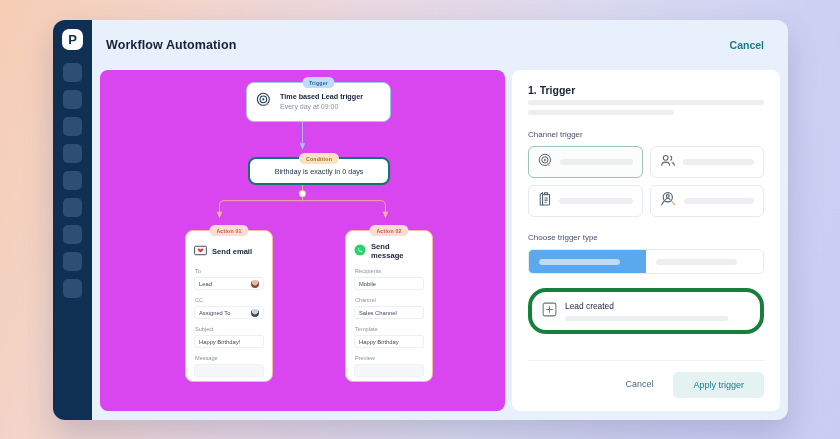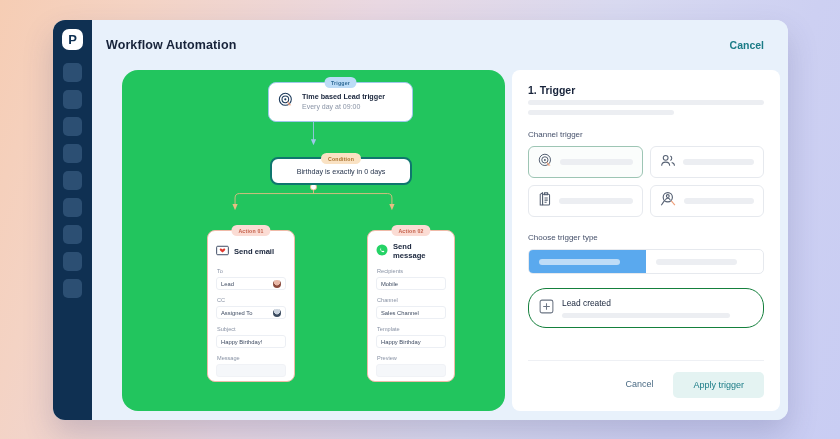--- a/index.html
+++ b/index.html
@@ -61,22 +61,22 @@
     background: #ffffff; border: none; border-radius: 6px;
     padding: 7px 30px; cursor: pointer;
     box-shadow: 0 1px 2px rgba(20,40,70,.10);
   }
 
   #body-area { flex: 1; display: flex; padding: 0 8px 9px 8px; gap: 7px; min-height: 0; }
 
   
   #canvas {
     flex: 1 1 auto; min-width: 0;
-    background: #22c55e; border-radius: 16px;
-    position: relative; overflow: hidden; margin-left: 22px;
+    background: #d946ef; border-radius: 8px;
+    position: relative; overflow: hidden;
   }
 
   .node { position: absolute; }
   .badge {
     position: absolute; left: 50%; transform: translateX(-50%);
     top: -6px; z-index: 3;
     font-size: 5.2px; font-weight: bold; letter-spacing: .2px;
     padding: 2.5px 7px; border-radius: 7px; white-space: nowrap;
   }
   .badge.trigger { background: #bcdcf7; color: #2f6a96; }
@@ -154,21 +154,21 @@
   #trigger-type-toggle {
     display: flex; height: 25px; border-radius: 5px;
     border: 1px solid #e6e9ee; overflow: hidden; margin-bottom: 14px;
   }
   .toggle-half { flex: 1; display: flex; align-items: center; padding: 0 10px; }
   .toggle-half.active { background: #5aa9ee; }
   .toggle-half.active .skel { background: #bedcf7; }
   .toggle-half .skel { height: 6px; width: 84%; }
 
   #lead-created-card {
-    border: 1px solid #15803d; border-radius: 18px;
+    border: 4px solid #15803d; border-radius: 18px;
     padding: 9px 10px; display: flex; gap: 8px; align-items: flex-end;
     margin-bottom: 13px; cursor: pointer;
   }
   #lead-created-title { font-size: 8.4px; color: #17233a; margin-bottom: 5px; }
   #lead-created-skel { height: 5px; width: 88%; }
 
   #panel-footer {
     margin-top: auto; border-top: 1px solid #eef0f4;
     display: flex; align-items: flex-start; justify-content: flex-end;
     gap: 8px; padding: 11px 0 13px 0;

